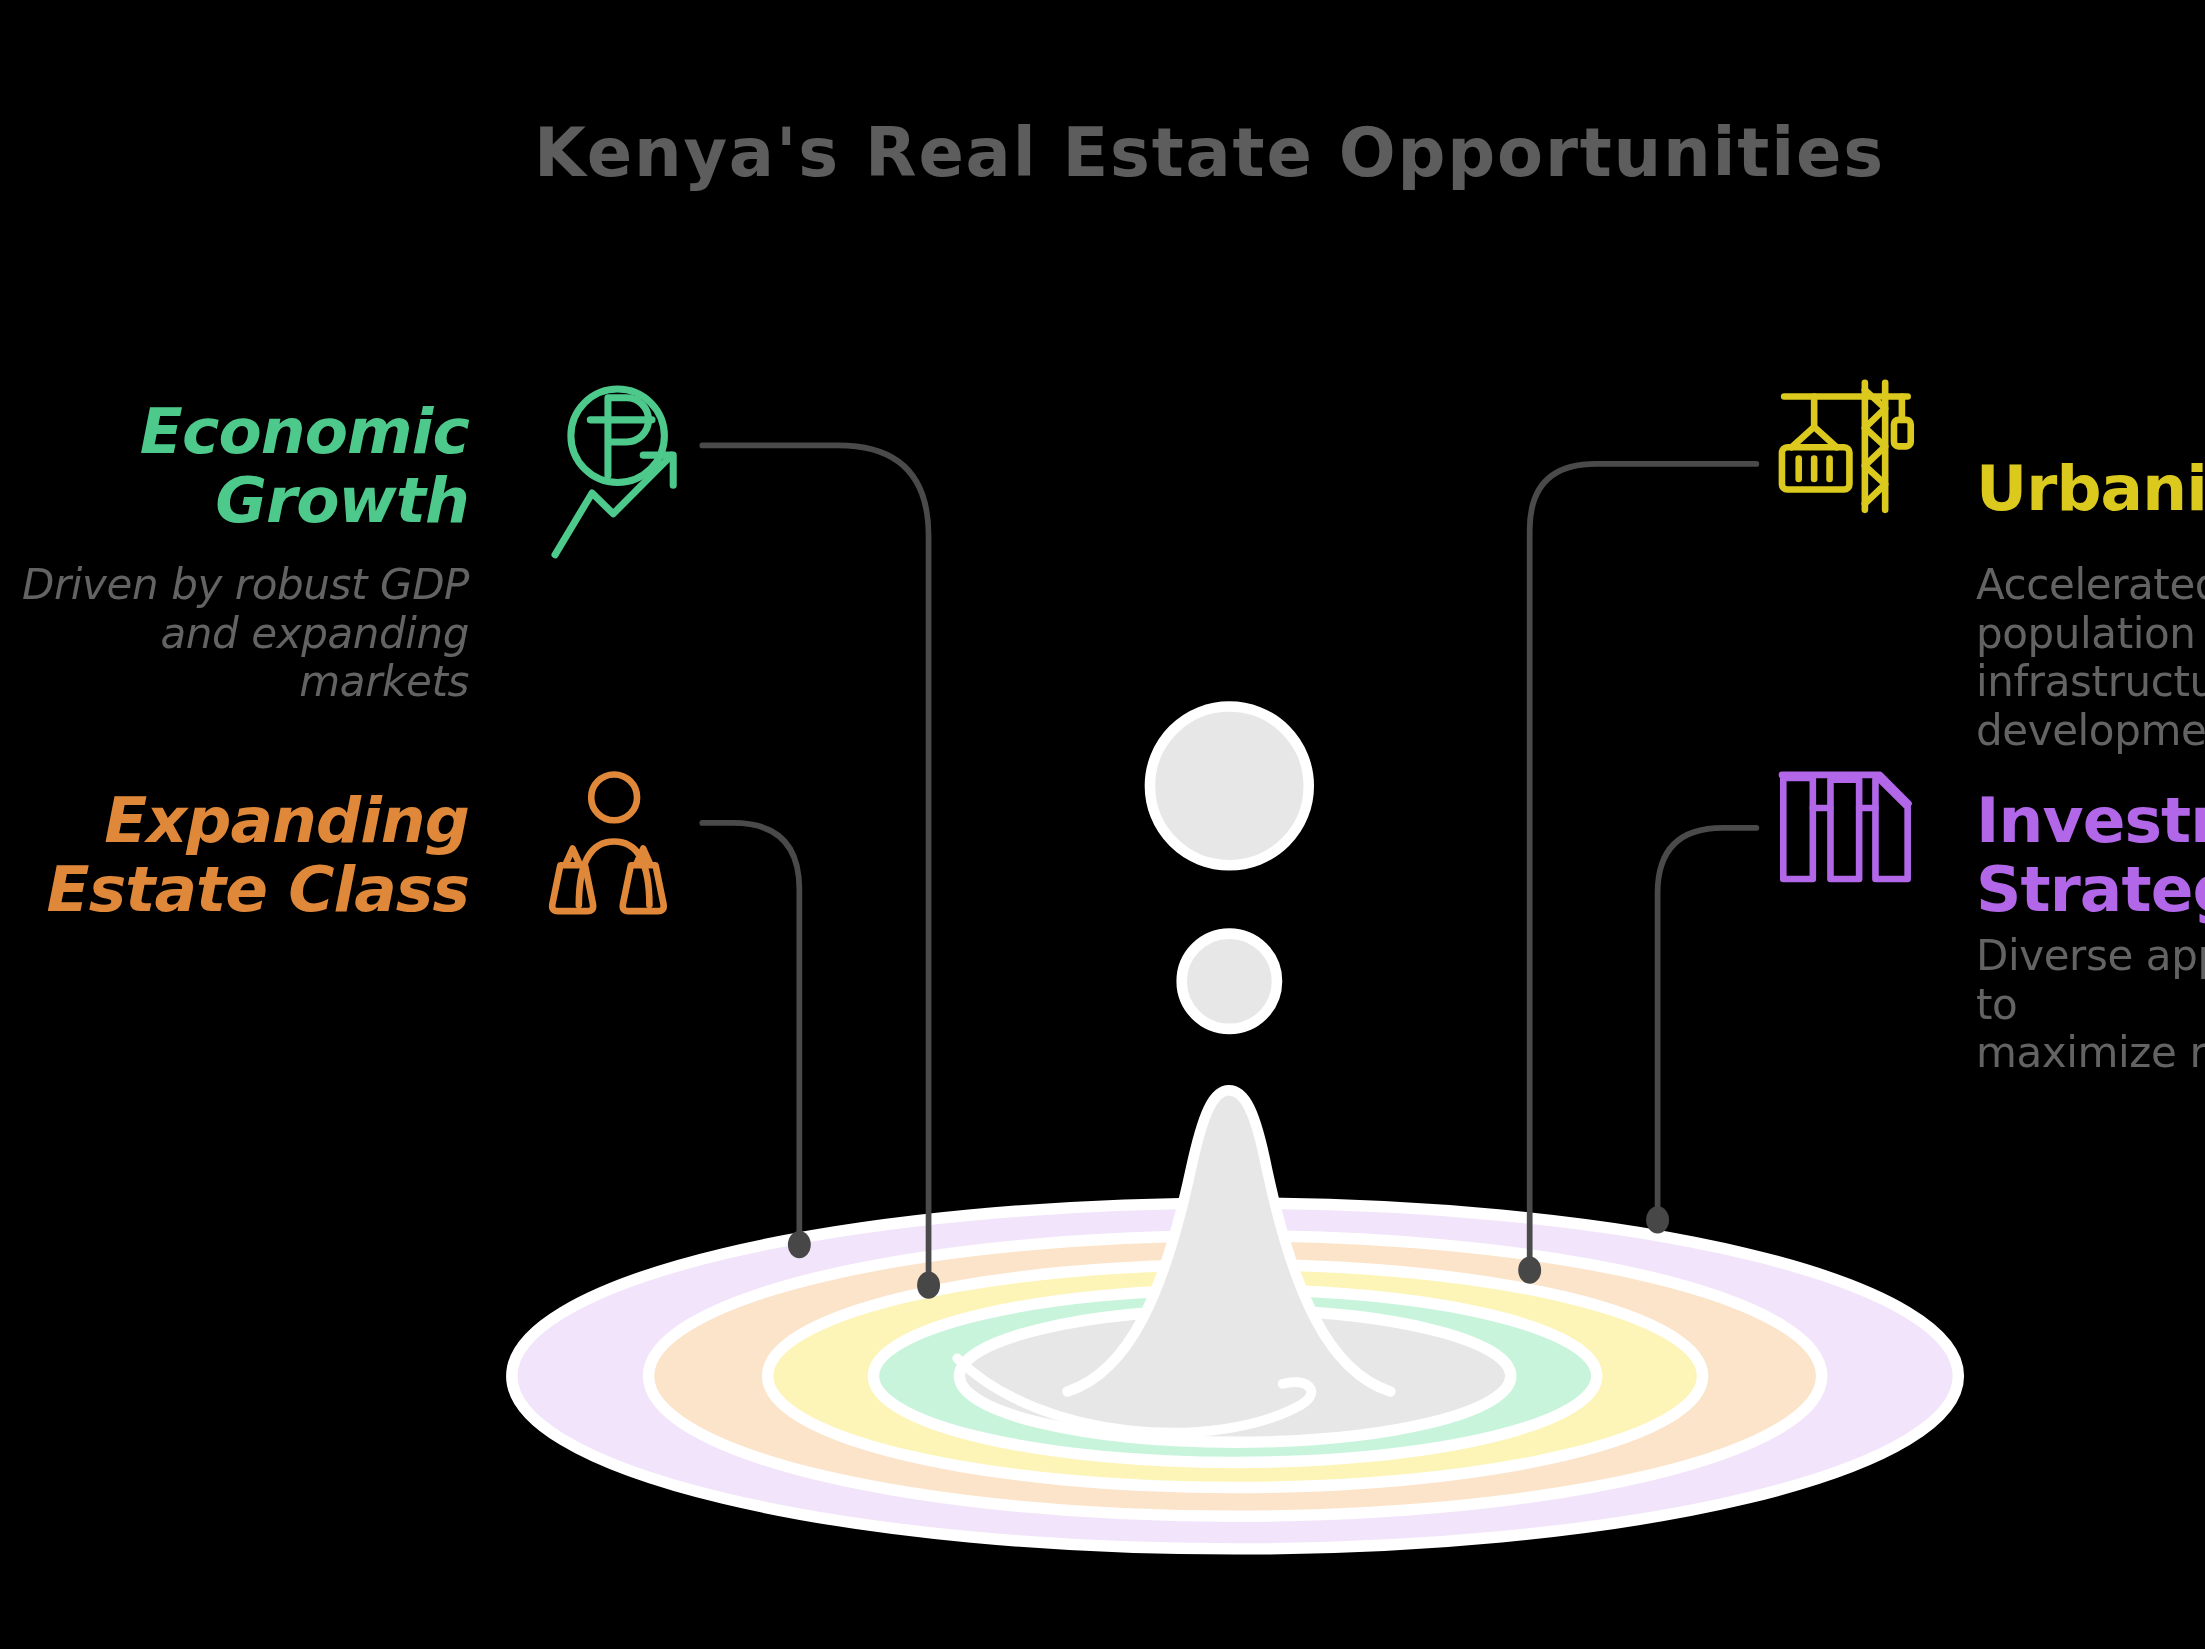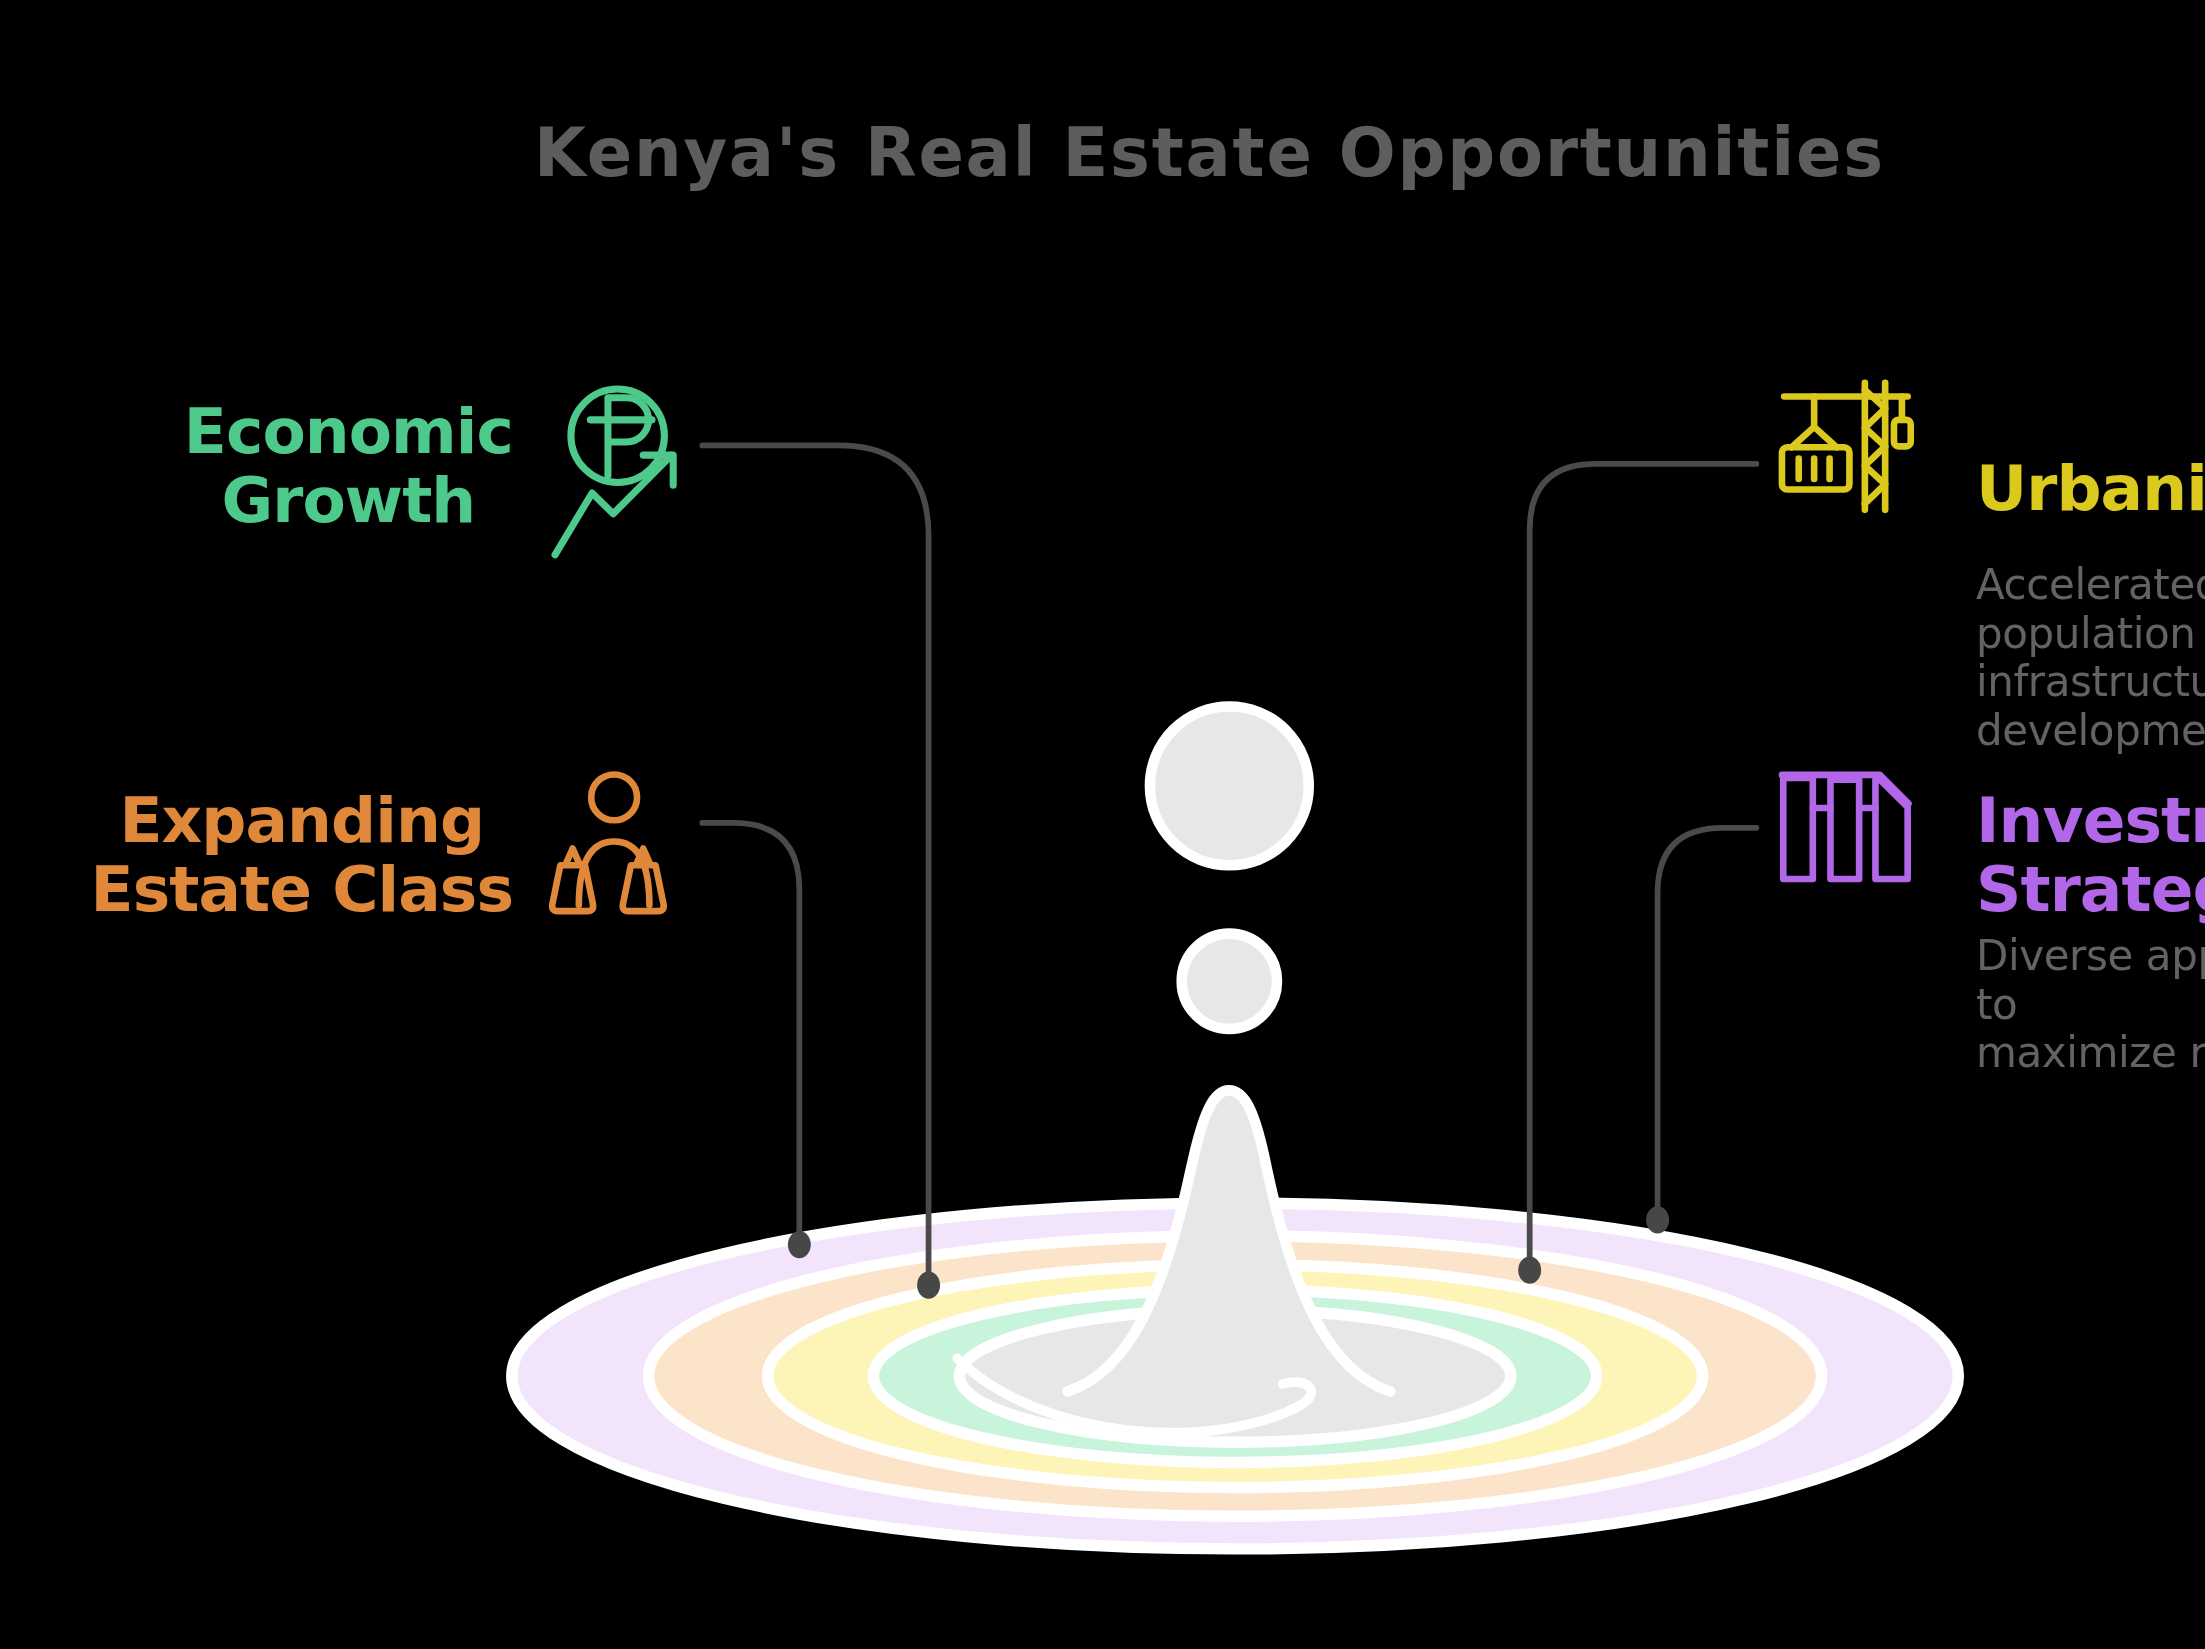--- a/index.html
+++ b/index.html
@@ -6,21 +6,21 @@
   body{width:2419px;height:1649px;position:relative;overflow:hidden;
        font-family:"DejaVu Sans","Liberation Sans",sans-serif;}
   .stage{position:absolute;inset:0;width:2419px;height:1649px;}
   svg.art{position:absolute;left:0;top:0;width:2419px;height:1649px;}
   .title{position:absolute;left:0;right:0;top:114px;text-align:center;
          font-size:67px;font-weight:bold;letter-spacing:1.8px;color:#5d5d5d;}
   .label{position:absolute;font-weight:bold;font-size:63px;line-height:1.1;
          white-space:pre-line;letter-spacing:-0.9px;}
   .desc{position:absolute;font-size:42px;line-height:1.16;color:#636363;
         white-space:pre-line;letter-spacing:-0.4px;}
-  .right-col{right:1906px;text-align:center;}
+  .right-col{right:1950px;text-align:right;font-style:italic;}
   .left-col{left:1976px;text-align:left;}
 </style>
 </head>
 <body>
 
 <div class="stage">
 
   <svg class="art" viewBox="0 0 5484 3739">
 
     <g>
@@ -88,20 +88,23 @@
       <rect x="4150" y="1768" width="65" height="225"></rect>
       <path d="M 4252,1993 V 1768 L 4262,1768 L 4325,1830 V 1993 Z"></path>
       <path d="M 4110,1832 H 4150 M 4215,1832 H 4252"></path>
     </g>
   </svg>
 
   <div class="title">Kenya's Real Estate Opportunities</div>
 
   <div class="label right-col" style="top: 397px; color: rgb(78, 201, 140);">Economic
 Growth</div>
+  <div class="desc right-col" style="top:561px;">Driven by robust GDP
+and expanding
+markets</div>
 
   <div class="label right-col" style="top: 786px; color: rgb(224, 136, 58);">Expanding
 Estate Class</div>
 
   <div class="label left-col" style="top: 454px; color: rgb(220, 201, 30);">Urbanization</div>
   <div class="desc left-col" style="top:561px;">Accelerated by
 population influx and
 infrastructure
 development</div>
 

